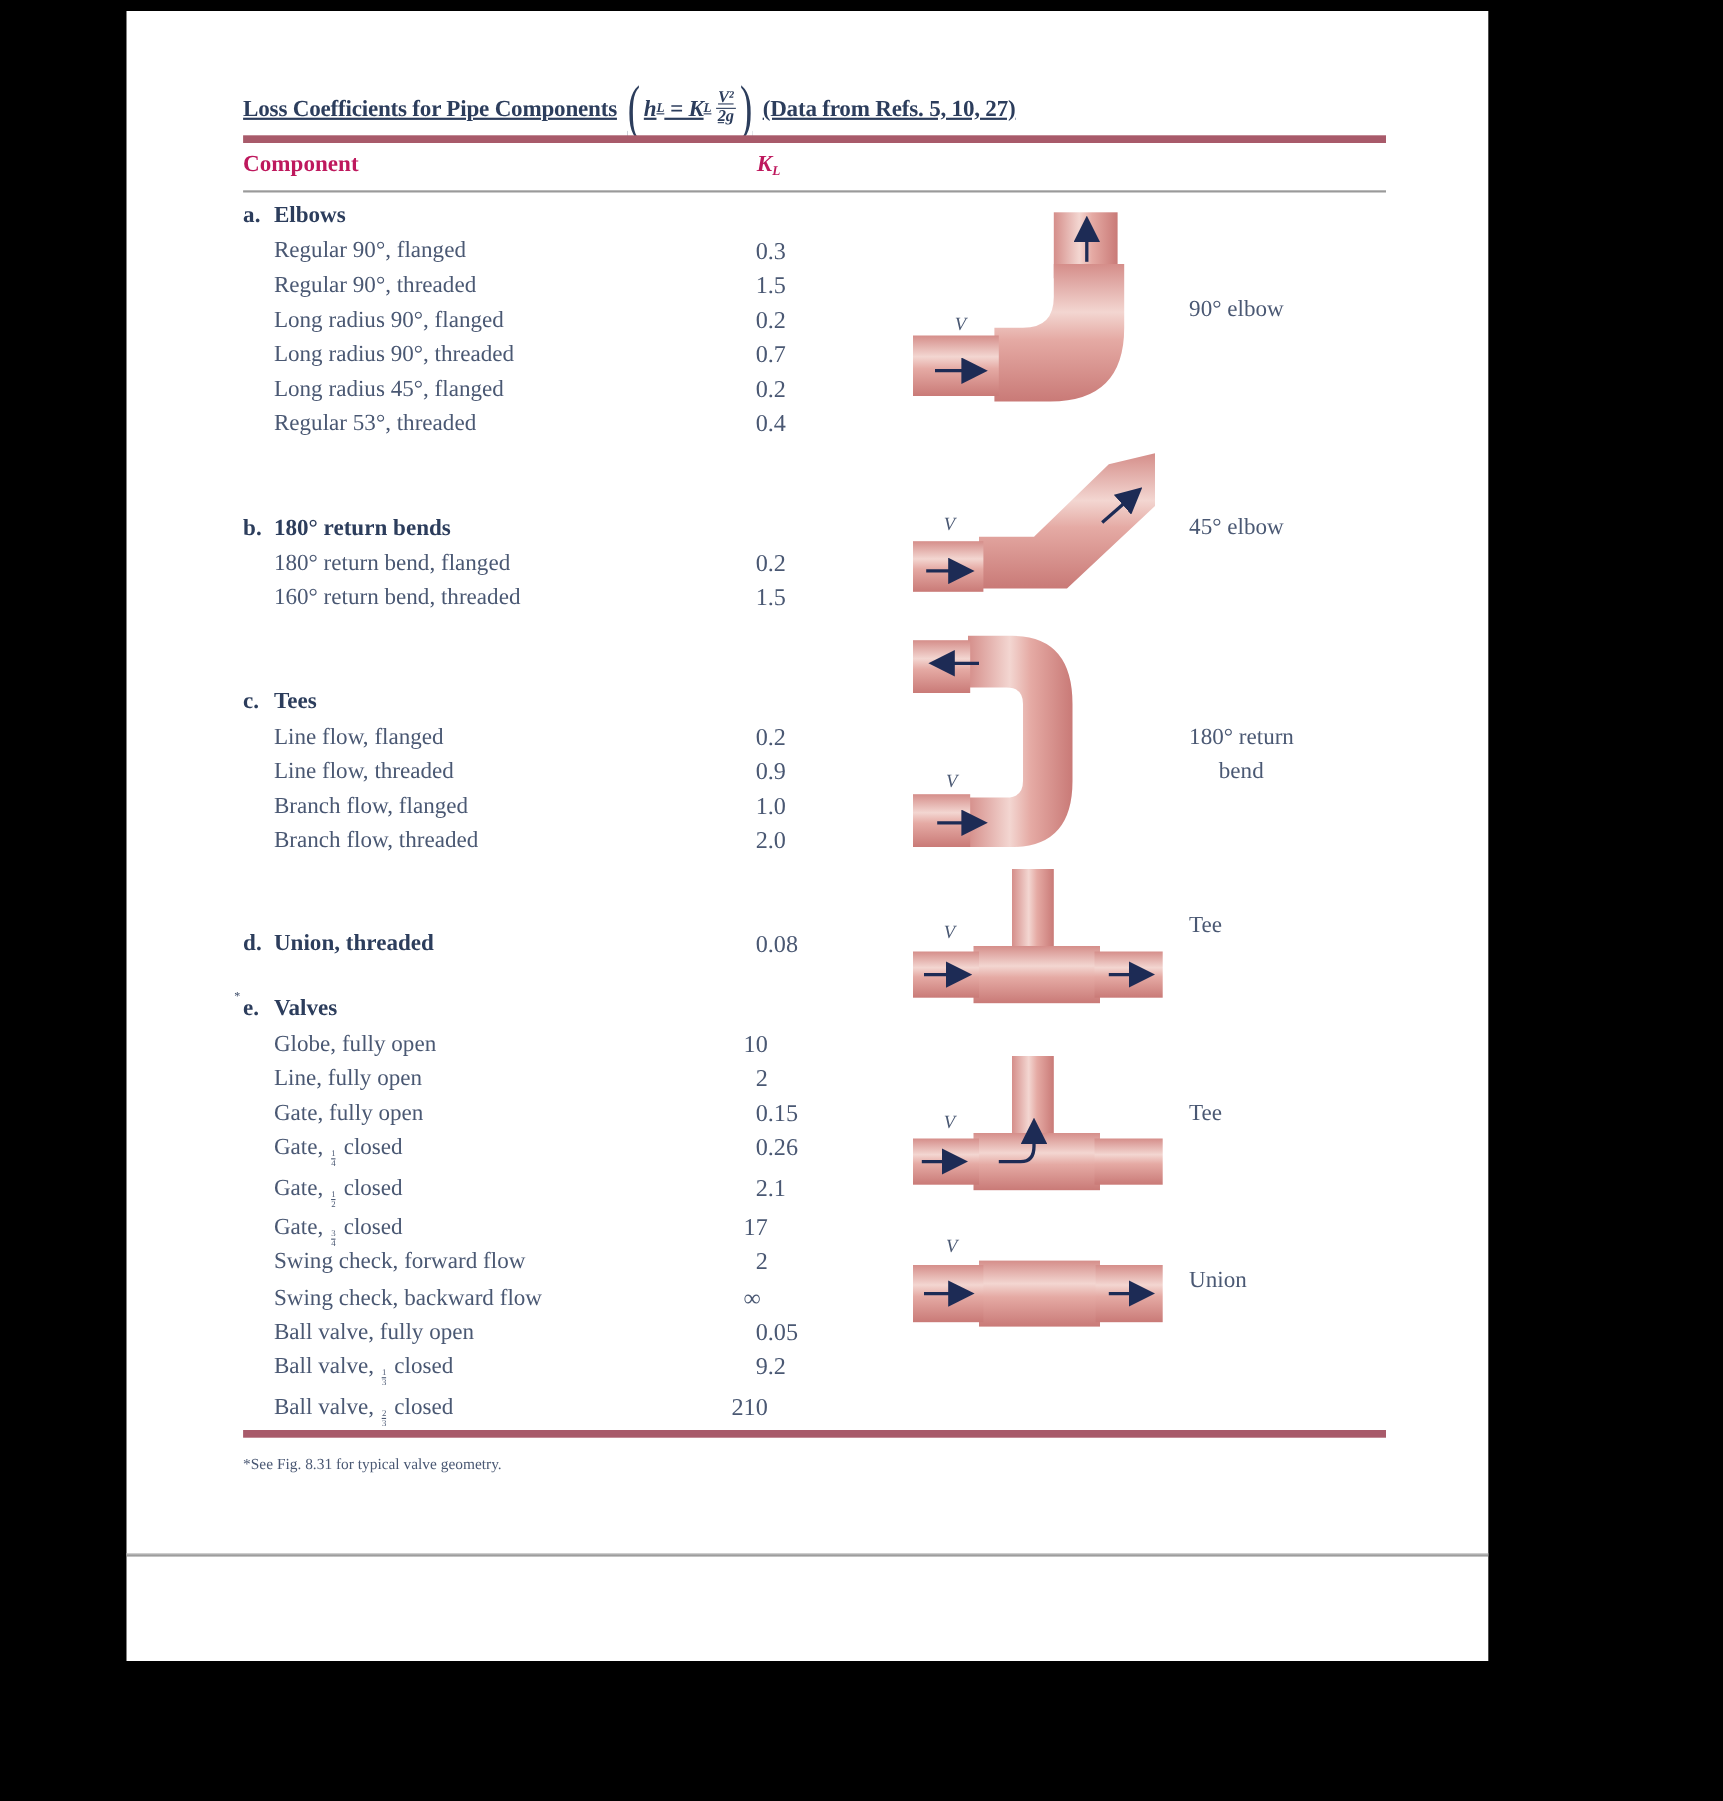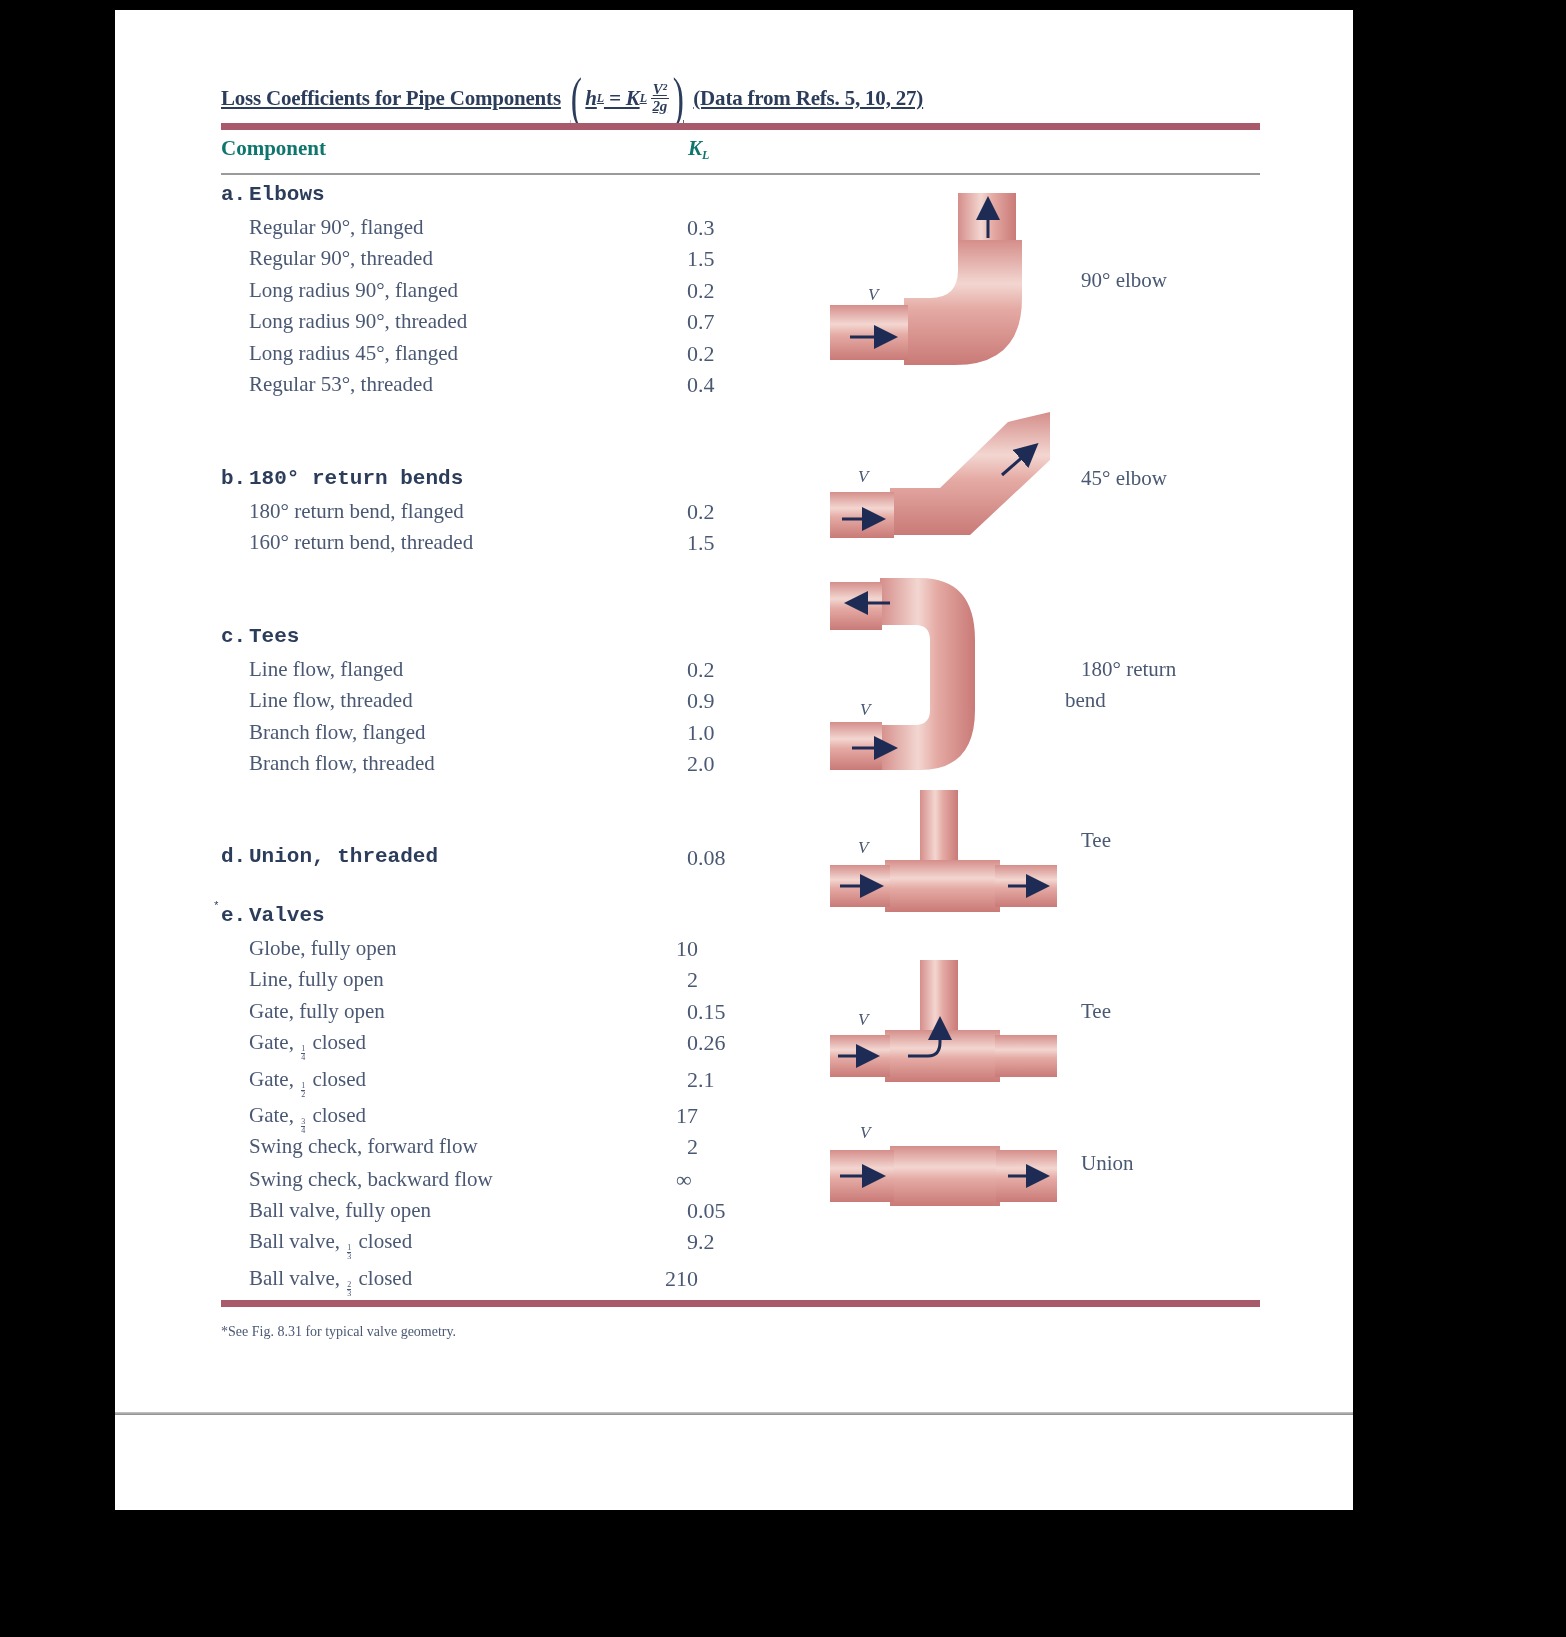--- a/index.html
+++ b/index.html
@@ -18,22 +18,22 @@
     left: 106px; top: 60px; font-weight: bold; font-size: 21px; color: #2c3d5c;
     display: flex; align-items: center; gap: 6px; letter-spacing: -0.2px; text-decoration: underline;
   }
   .formula { display: inline-flex; align-items: center; font-style: italic; font-weight: bold; font-size: 21px; }
   .paren { font-size: 56px; font-weight: normal; font-style: normal; line-height: 1; transform: scaleX(0.6); color: #2c3d5c; }
   .frac { display: inline-flex; flex-direction: column; align-items: center; font-size: 15px; line-height: 1.05; margin-left: 4px; }
   .frac .num { border-bottom: 1.5px solid #2c3d5c; padding: 0 2px; }
   .sub { font-size: 12px; vertical-align: -4px; }
   .rule-red { position: absolute; left: 106px; width: 1039px; height: 7px; background: #a85a6a; }
   .rule-gray { position: absolute; left: 106px; width: 1039px; height: 2px; background: #9a9a9a; }
-  .hdr { font-weight: bold; font-size: 21px; color: #0f766e; }
-  .sec { left: 106px; font-weight: bold; font-size: 21px; color: #2c3d5c; font-family: Liberation Mono, monospace; }
+  .hdr { font-weight: bold; font-size: 21px; color: #be185d; }
+  .sec { left: 106px; font-weight: bold; font-size: 21px; color: #2c3d5c; }
   .sec .letter { display: inline-block; width: 28px; }
   .row { left: 134px; font-size: 21px; color: #4a5873; }
   .val { font-size: 22px; color: #4a5873; width: 120px; text-align: left; }
   .fr { display: inline-flex; flex-direction: column; font-size: 8px; line-height: 8px; vertical-align: -2px; margin: 0 2px; text-align: center; }
   .fr span:first-child { border-bottom: 1px solid #4a5873; }
   .cap { font-size: 21px; color: #4a5873; }
   .foot { left: 106px; font-size: 14px; color: #4a5873; }
   .pagebreak { position: absolute; left: 0; width: 1238px; top: 1402px; height: 3px; background: linear-gradient(#c8c8c8, #8a8a8a); }
   svg.fig { position: absolute; overflow: visible; }
   .vlab { font-style: italic; font-size: 17px; fill: #4a5873; font-family: "Liberation Serif", serif; }
@@ -219,21 +219,21 @@
 
   <svg class="fig" style="left:715px; top:560px" width="160" height="210" viewBox="0 0 160 210">
     <path d="M50,8 L90,8 Q145,8 145,70 L145,140 Q145,200 90,200 L50,200 L50,155 L85,155 Q100,155 100,140 L100,70 Q100,55 85,55 L50,55 z" fill="url(#pipeV)"></path>
     <rect x="0" y="12" width="52" height="48" fill="url(#pipeH)"></rect>
     <rect x="0" y="152" width="52" height="48" fill="url(#pipeH)"></rect>
     <line x1="60" y1="33" x2="20" y2="33" stroke="#1d2b55" stroke-width="3" marker-end="url(#ah)"></line>
     <line x1="22" y1="178" x2="62" y2="178" stroke="#1d2b55" stroke-width="3" marker-end="url(#ah)"></line>
     <text class="vlab" x="30" y="145">V</text>
   </svg>
   <div class="abs cap" style="left:966px; top:647px">180° return</div>
-  <div class="abs cap" style="left:950px; top:678px">bend</div>
+  <div class="abs cap" style="left:993px; top:678px">bend</div>
 
   <svg class="fig" style="left:715px; top:770px" width="230" height="135" viewBox="0 0 230 135">
     <rect x="90" y="10" width="38" height="80" fill="url(#pipeV)"></rect>
     <rect x="55" y="80" width="115" height="52" fill="url(#pipeH)"></rect>
     <rect x="0" y="85" width="60" height="42" fill="url(#pipeH)"></rect>
     <rect x="165" y="85" width="62" height="42" fill="url(#pipeH)"></rect>
     <line x1="10" y1="106" x2="48" y2="106" stroke="#1d2b55" stroke-width="3" marker-end="url(#ah)"></line>
     <line x1="178" y1="106" x2="214" y2="106" stroke="#1d2b55" stroke-width="3" marker-end="url(#ah)"></line>
     <text class="vlab" x="28" y="73">V</text>
   </svg>

